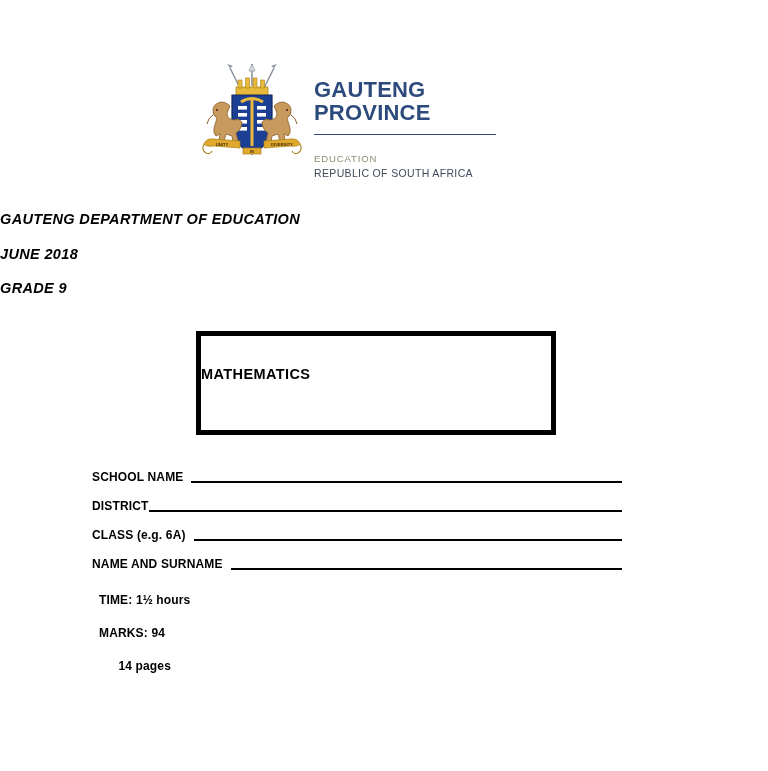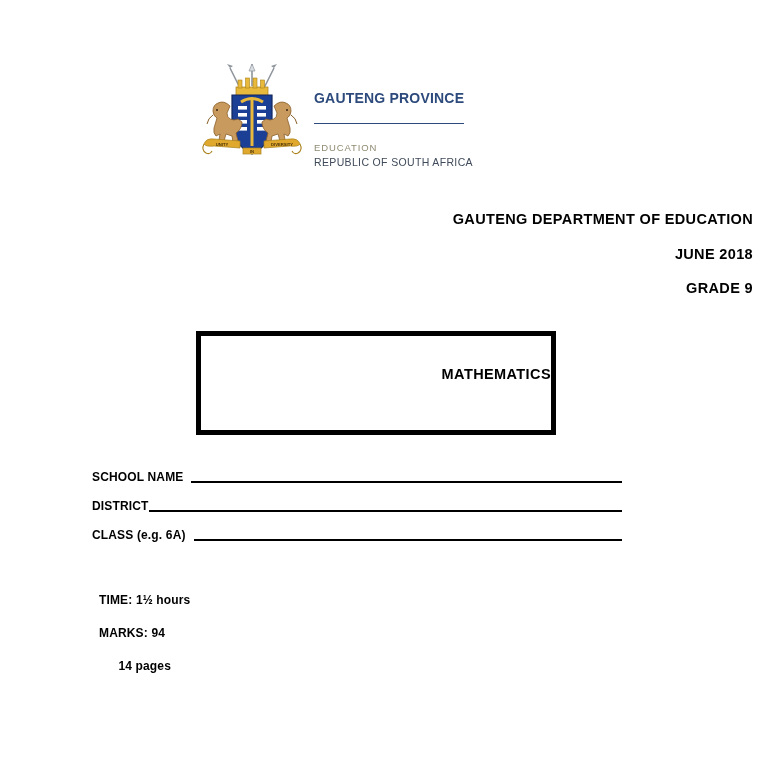--- a/index.html
+++ b/index.html
@@ -29,50 +29,51 @@
   .coat-of-arms {
     width: 112px;
     height: 100px;
     flex: 0 0 112px;
   }
   .logo-text {
     margin-left: 6px;
     padding-top: 34px;
   }
   .logo-province {
-    font-size: 14px;
+    font-size: 22px;
     font-weight: bold;
     letter-spacing: 0.2px;
     color: #2d4a7c;
     line-height: 1.05;
     border-bottom: 1.5px solid #2d4a7c;
     display: inline-block;
-    padding-bottom: 17px;
+    padding-bottom: 10px;
   }
   .logo-education {
     font-size: 9.5px;
     letter-spacing: 0.9px;
     color: #8f8a72;
     line-height: 1.5;
     margin-top: 17px;
   }
   .logo-republic {
     font-size: 10.5px;
     letter-spacing: 0.35px;
     color: #3f4a5a;
     line-height: 1.35;
   }
 
   
   .headings {
     position: absolute;
-    left: 8px;
+    left: 0;
     top: 212px;
     width: 745px;
-    text-align: right;
+    text-align: left;
+    font-style: italic;
   }
   .heading-line {
     font-size: 14.5px;
     font-weight: bold;
     letter-spacing: 0.35px;
     line-height: 1;
     margin-bottom: 20px;
   }
   .heading-line:last-child { margin-bottom: 0; }
 
@@ -80,21 +81,21 @@
   .subject-box {
     position: absolute;
     left: 196px;
     top: 331px;
     width: 350px;
     height: 94px;
     border: 5px solid #000000;
     box-sizing: content-box;
   }
   .subject-label {
-    text-align: right;
+    text-align: left;
     font-size: 14.5px;
     font-weight: bold;
     letter-spacing: 0.4px;
     margin-top: 30px;
   }
 
   
   .fields {
     position: absolute;
     left: 92px;
@@ -226,20 +227,24 @@
   <div class="field-row">
     <span class="field-label">DISTRICT</span>
     <span class="field-rule"></span>
   </div>
 
   <div class="field-row">
     <span class="field-label">CLASS (e.g. 6A)</span>
     <span class="field-rule gap"></span>
   </div>
 
+  <div class="field-row">
+    <span class="field-label">NAME AND SURNAME</span>
+    <span class="field-rule gap"></span>
+  </div>
 
 </div>
 
 <div class="info-block">
   <div class="info-line">TIME:  1½ hours</div>
   <div class="info-line">MARKS:  94</div>
   <div class="info-line">14 pages</div>
 </div>
 
 </body></html>

